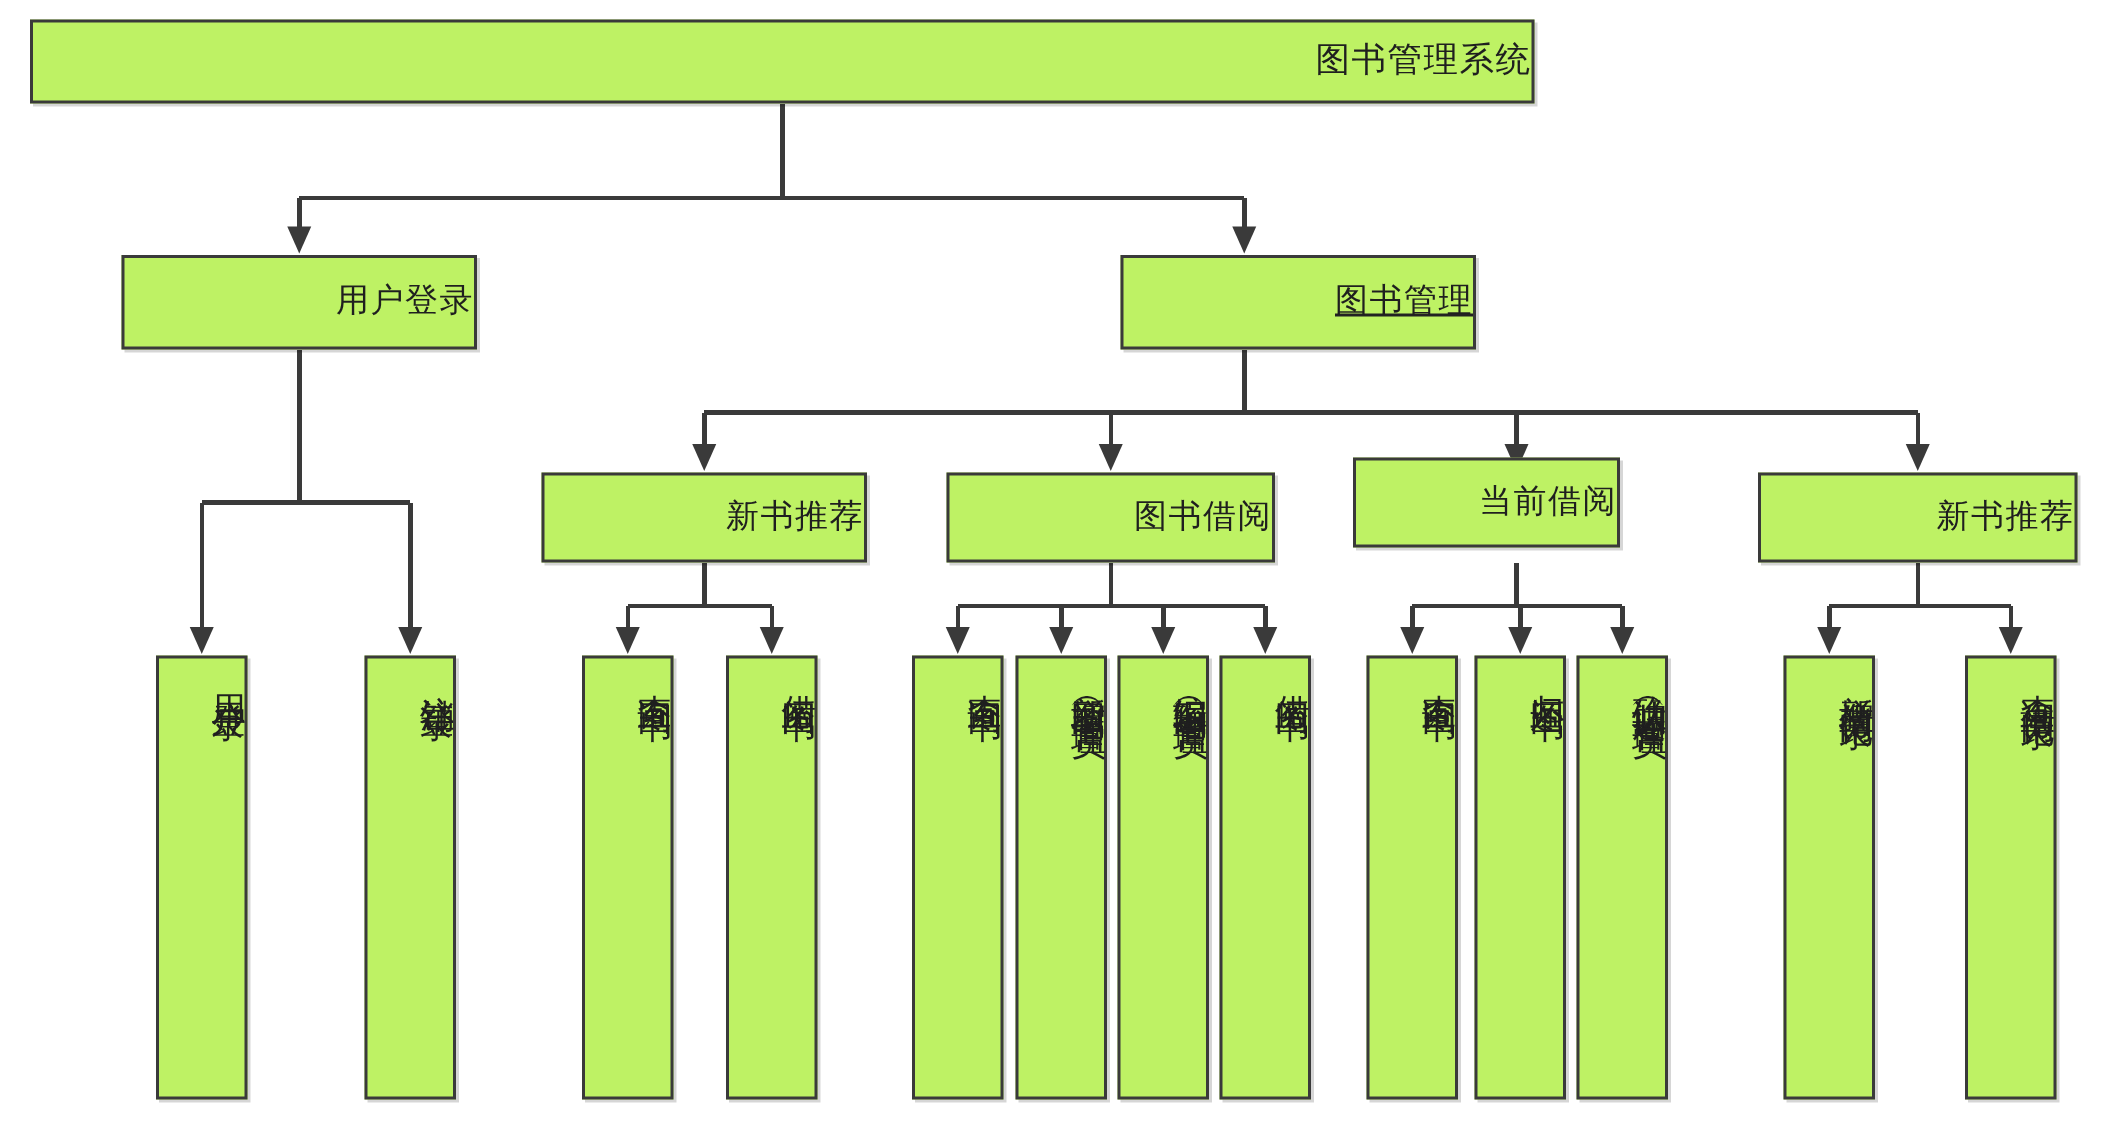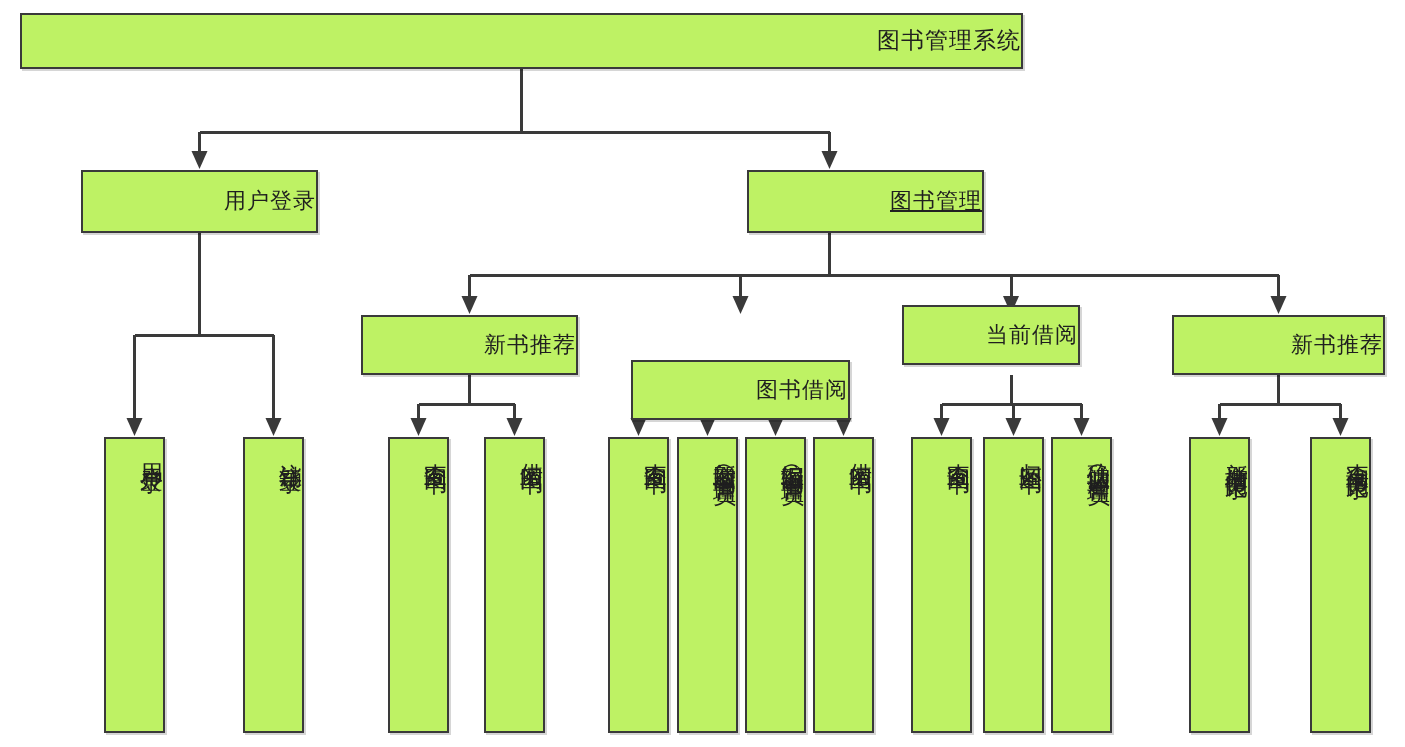--- a/index.html
+++ b/index.html
@@ -135,21 +135,21 @@
       </div>
       <div class="node horizontal" style="left: 81px; top: 170px; width: 237px; height: 63px;">
         <span class="label">用户登录</span>
       </div>
       <div class="node horizontal" style="left: 747px; top: 170px; width: 237px; height: 63px; text-decoration: underline;">
         <span class="label">图书管理</span>
       </div>
       <div class="node horizontal" style="left: 361px; top: 315px; width: 217px; height: 60px;">
         <span class="label">新书推荐</span>
       </div>
-      <div class="node horizontal" style="left: 631px; top: 315px; width: 219px; height: 60px; margin-top: 45px;">
+      <div class="node horizontal" style="left: 631px; top: 315px; width: 219px; height: 60px;">
         <span class="label">图书借阅</span>
       </div>
       <div class="node horizontal" style="left: 902px; top: 305px; width: 178px; height: 60px;">
         <span class="label">当前借阅</span>
       </div>
       <div class="node horizontal" style="left: 1172px; top: 315px; width: 213px; height: 60px;">
         <span class="label">新书推荐</span>
       </div>
       <div class="node vertical" style="left: 104px; top: 437px; width: 61px; height: 296px;">
         <span class="label">用户登录</span>

